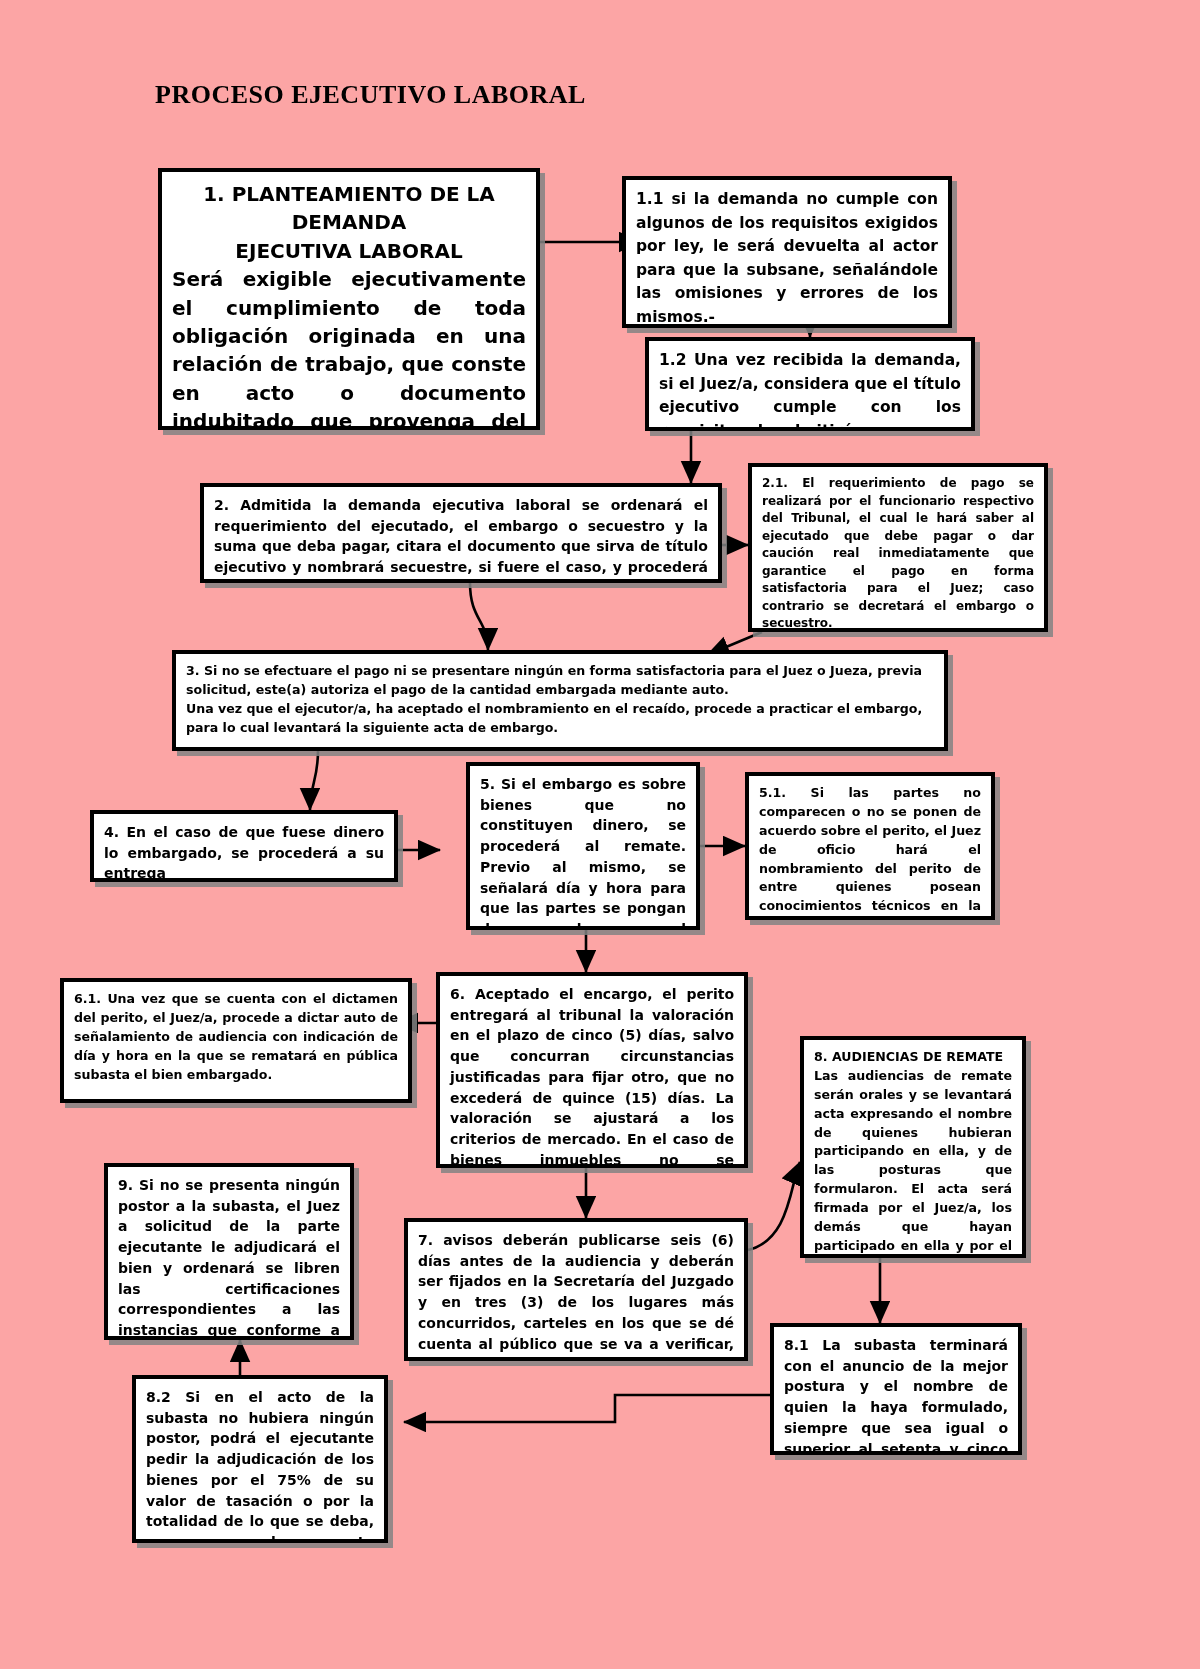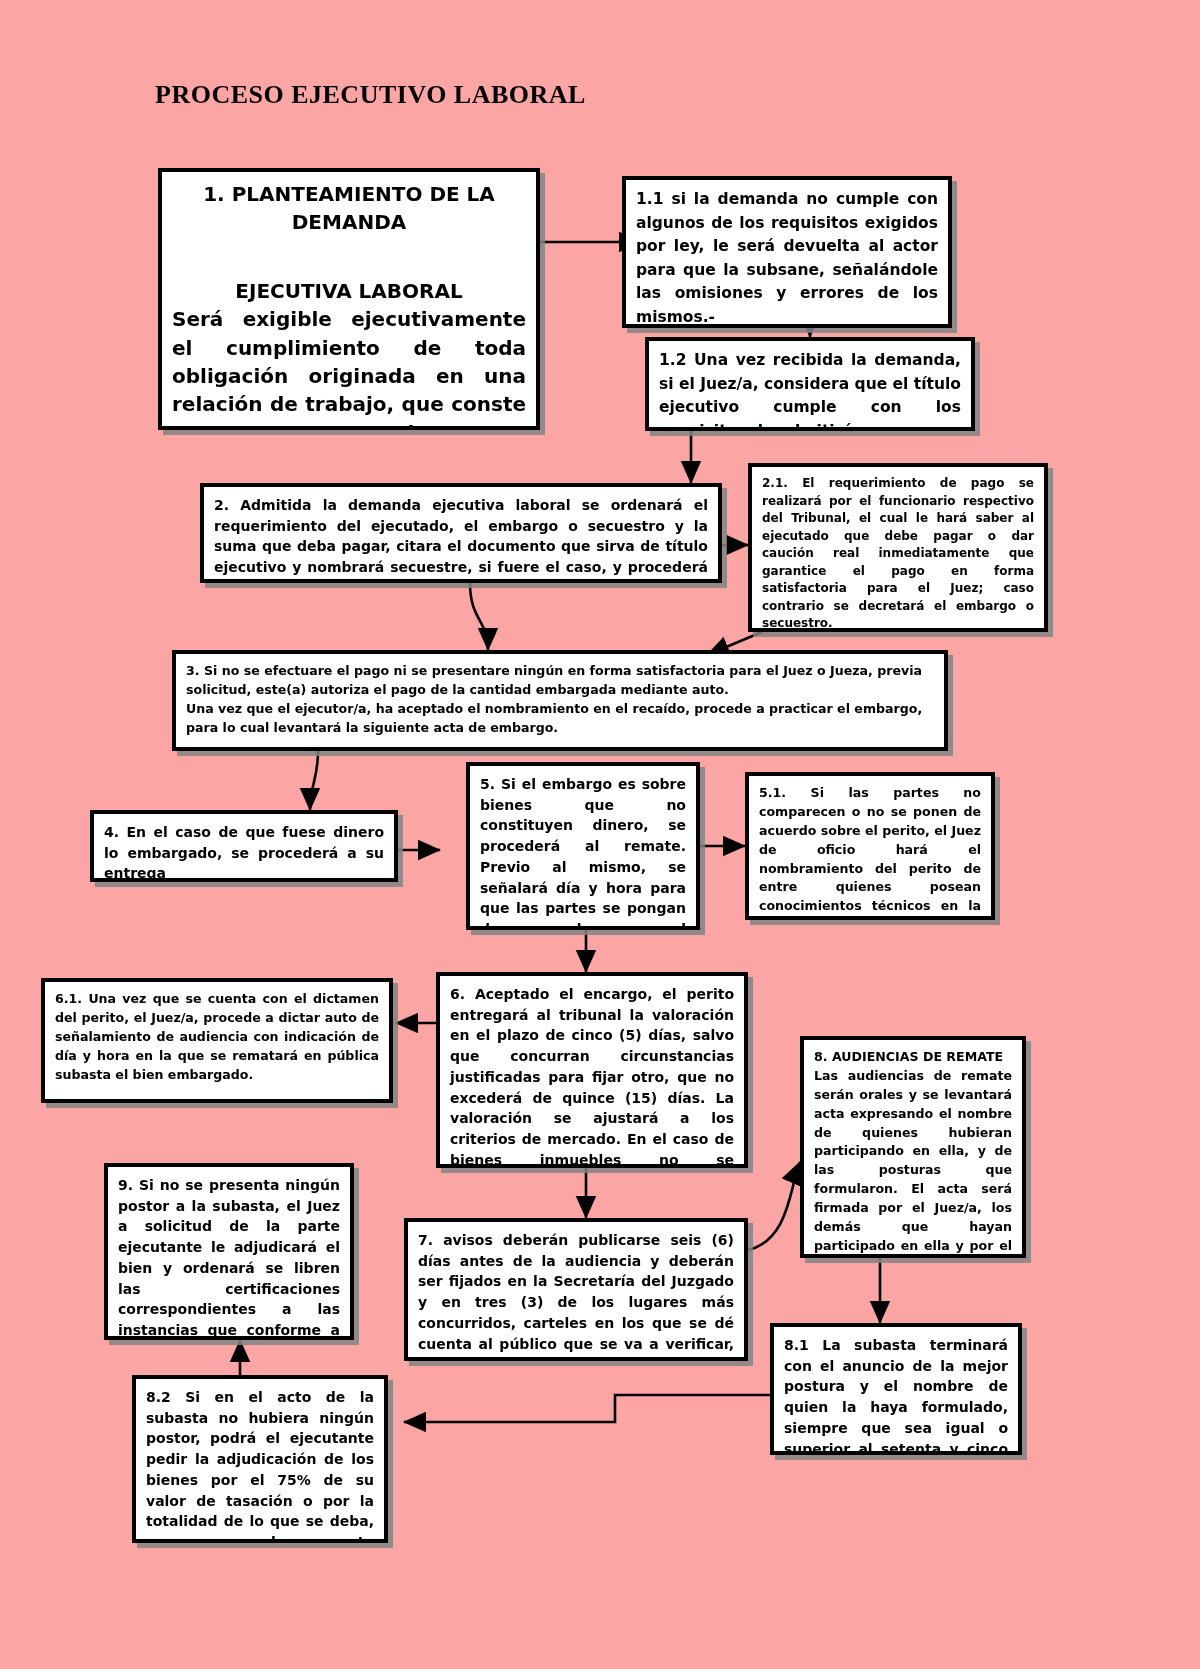--- a/index.html
+++ b/index.html
@@ -106,21 +106,21 @@
 
       <path d="M770,1395 L615,1395 L615,1422 L404,1422"></path>
 
       <path d="M240,1375 L240,1340"></path>
     </g>
   </svg>
 
   <div class="node fs-xl" style="left:158px; top:168px; width:382px; height:262px;">
     <div class="inner">
       <p class="center" style="text-align:center;">1. PLANTEAMIENTO DE LA DEMANDA</p>
-      <p class="center" style="text-align:center;margin-top:40px;">EJECUTIVA LABORAL</p>
+      <p class="center" style="text-align:center;">EJECUTIVA LABORAL</p>
       <p>Será exigible ejecutivamente el cumplimiento de toda obligación originada en una relación de trabajo, que conste en acto o documento indubitado que provenga del deudor o de su causante o que emane de una decisión judicial o arbitral firme.</p>
     </div>
   </div>
 
   <div class="node fs-lg" style="left:622px; top:160px; width:330px; height:152px;margin-top:16px;">
     <div class="inner">
       <p><b>1.1</b> <span>si la demanda no cumple con algunos de los requisitos exigidos por ley, le será devuelta al actor para que la subsane, señalándole las omisiones y errores de los mismos.-</span></p>
     </div>
   </div>
 
@@ -166,21 +166,21 @@
       <p><b>5.1.</b> <span>Si las partes no comparecen o no se ponen de acuerdo sobre el perito, el Juez de oficio hará el nombramiento del perito de entre quienes posean conocimientos técnicos en la materia.</span></p>
     </div>
   </div>
 
   <div class="node fs-md" style="left:436px; top:972px; width:312px; height:196px;">
     <div class="inner">
       <p><b>6.</b> <span>Aceptado el encargo, el perito entregará al tribunal la valoración en el plazo de cinco (5) días, salvo que concurran circunstancias justificadas para fijar otro, que no excederá de quince (15) días. La valoración se ajustará a los criterios de mercado. En el caso de bienes inmuebles no se descontarán las cargas o gravámenes que pudieran tener. Art. 837</span></p>
     </div>
   </div>
 
-  <div class="node fs-sm" style="left:41px; top:978px; width:352px; height:125px;">
+  <div class="node fs-sm" style="left:60px; top:978px; width:352px; height:125px;">
     <div class="inner">
       <p><b>6.1.</b> <span>Una vez que se cuenta con el dictamen del perito, el Juez/a, procede a dictar auto de señalamiento de audiencia con indicación de día y hora en la que se rematará en pública subasta el bien embargado.</span></p>
     </div>
   </div>
 
   <div class="node fs-md" style="left:404px; top:1218px; width:344px; height:143px;">
     <div class="inner">
       <p><b>7.</b> <span>avisos deberán publicarse seis (6) días antes de la audiencia y deberán ser fijados en la Secretaría del Juzgado y en tres (3) de los lugares más concurridos, carteles en los que se dé cuenta al público que se va a verificar, con especificación de los bienes.</span></p>
     </div>
   </div>

